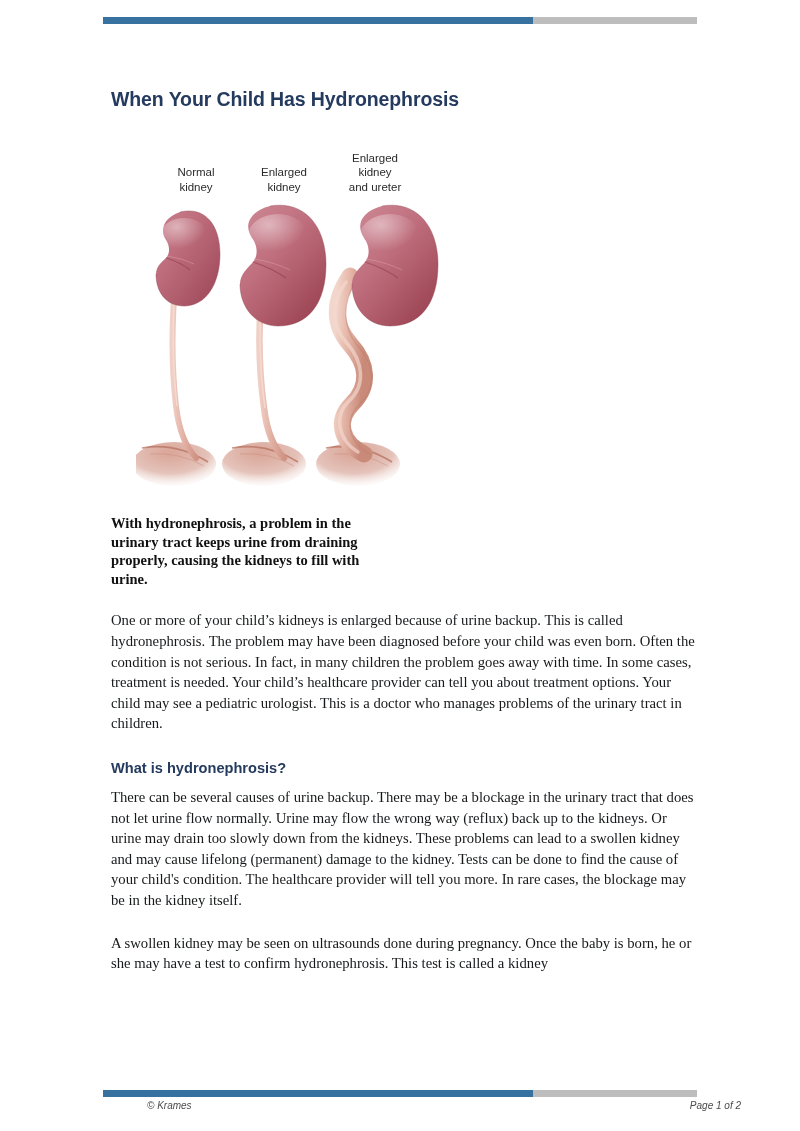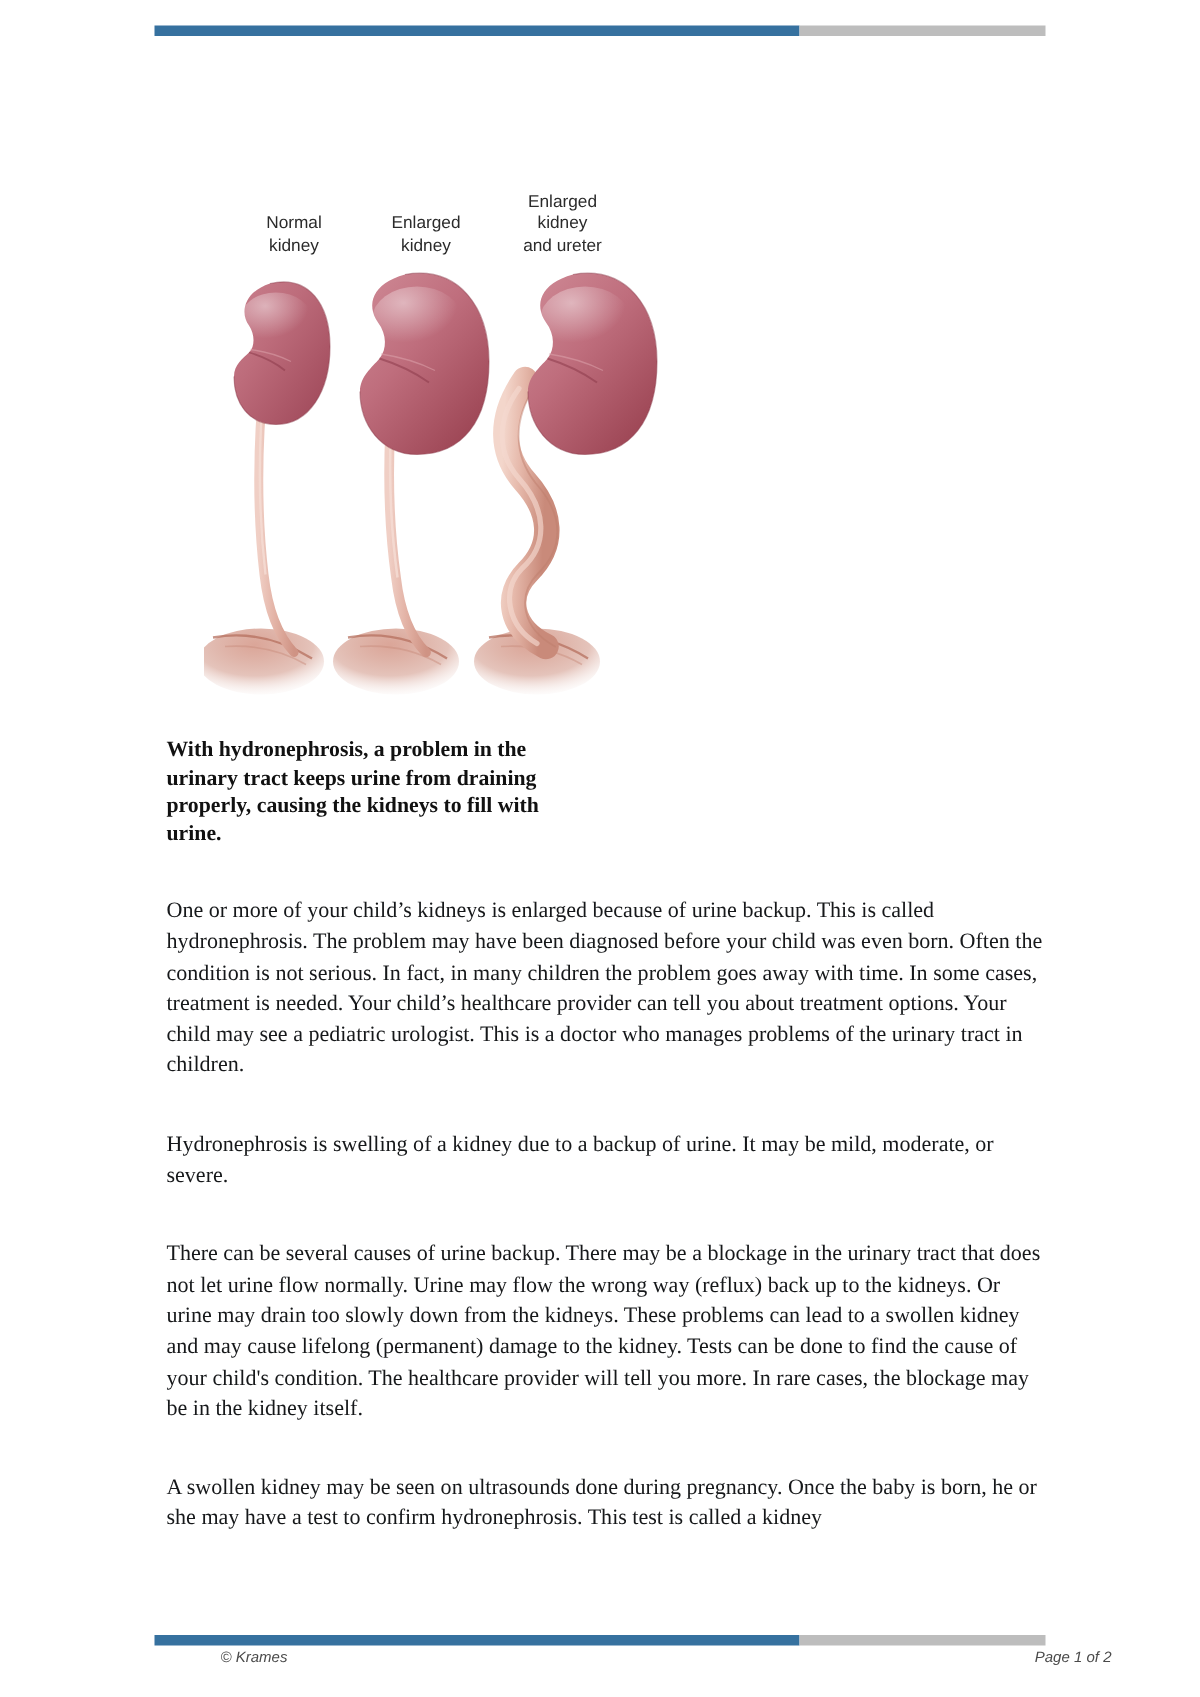--- a/index.html
+++ b/index.html
@@ -92,21 +92,21 @@
     font-size: 14.5px;
     line-height: 18.6px;
     color: #111111;
     width: 287px;
     margin: 18px 0 0 0;
   }
   p.body-text {
     font-size: 14.7px;
     line-height: 20.6px;
     color: #16181a;
-    margin: 32px 0 0 0;
+    margin: 22px 0 0 0;
     text-align: left;
   }
   h2.section {
     font-family: "Liberation Sans", sans-serif;
     font-size: 14.6px;
     font-weight: bold;
     color: #243a5e;
     margin: 26px 0 0 0;
   }
   h2.section + p.body-text { margin-top: 11px; }
@@ -129,20 +129,21 @@
 </head>
 <body>
 
 <div class="rule rule-top">
   <div class="seg-blue"></div>
   <div class="seg-gray"></div>
 </div>
 
 <div class="page">
 
+  <h1 class="doc-title">When Your Child Has Hydronephrosis</h1>
 
   <div class="figure">
 
     <div class="fig-labels">
       <div class="fig-label fig-label-1">Normal
 kidney</div>
       <div class="fig-label fig-label-2">Enlarged
 kidney</div>
       <div class="fig-label fig-label-3">Enlarged
 kidney
@@ -247,21 +248,21 @@
         <path d="M229 66 Q248 72 262 82" stroke="#8d3b4b" stroke-width="1.3" fill="none" opacity="0.55"></path>
         <path d="M230 63 Q250 66 266 74" stroke="#e0a8b0" stroke-width="0.9" fill="none" opacity="0.5"></path>
       </g>
     </svg>
   </div>
 
   <p class="lead">With hydronephrosis, a problem in the urinary tract keeps urine from draining properly, causing the kidneys to fill with urine.</p>
 
   <p class="body-text">One or more of your child’s kidneys is enlarged because of urine backup. This is called hydronephrosis. The problem may have been diagnosed before your child was even born. Often the condition is not serious. In fact, in many children the problem goes away with time. In some cases, treatment is needed. Your child’s healthcare provider can tell you about treatment options. Your child may see a pediatric urologist. This is a doctor who manages problems of the urinary tract in children.</p>
 
-  <p class="body-text">Hydronephrosis is swelling of a kidney due to a backup of urine. It may be mild, moderate, or severe.</p>
+  <h2 class="section">What is hydronephrosis?</h2>
 
   <p class="body-text">There can be several causes of urine backup. There may be a blockage in the urinary tract that does not let urine flow normally. Urine may flow the wrong way (reflux) back up to the kidneys. Or urine may drain too slowly down from the kidneys. These problems can lead to a swollen kidney and may cause lifelong (permanent) damage to the kidney. Tests can be done to find the cause of your child's condition. The healthcare provider will tell you more. In rare cases, the blockage may be in the kidney itself.</p>
 
   <p class="body-text">A swollen kidney may be seen on ultrasounds done during pregnancy. Once the baby is born, he or she may have a test to confirm hydronephrosis. This test is called a kidney</p>
 
 </div>
 
 <div class="rule rule-bottom">
   <div class="seg-blue"></div>
   <div class="seg-gray"></div>

